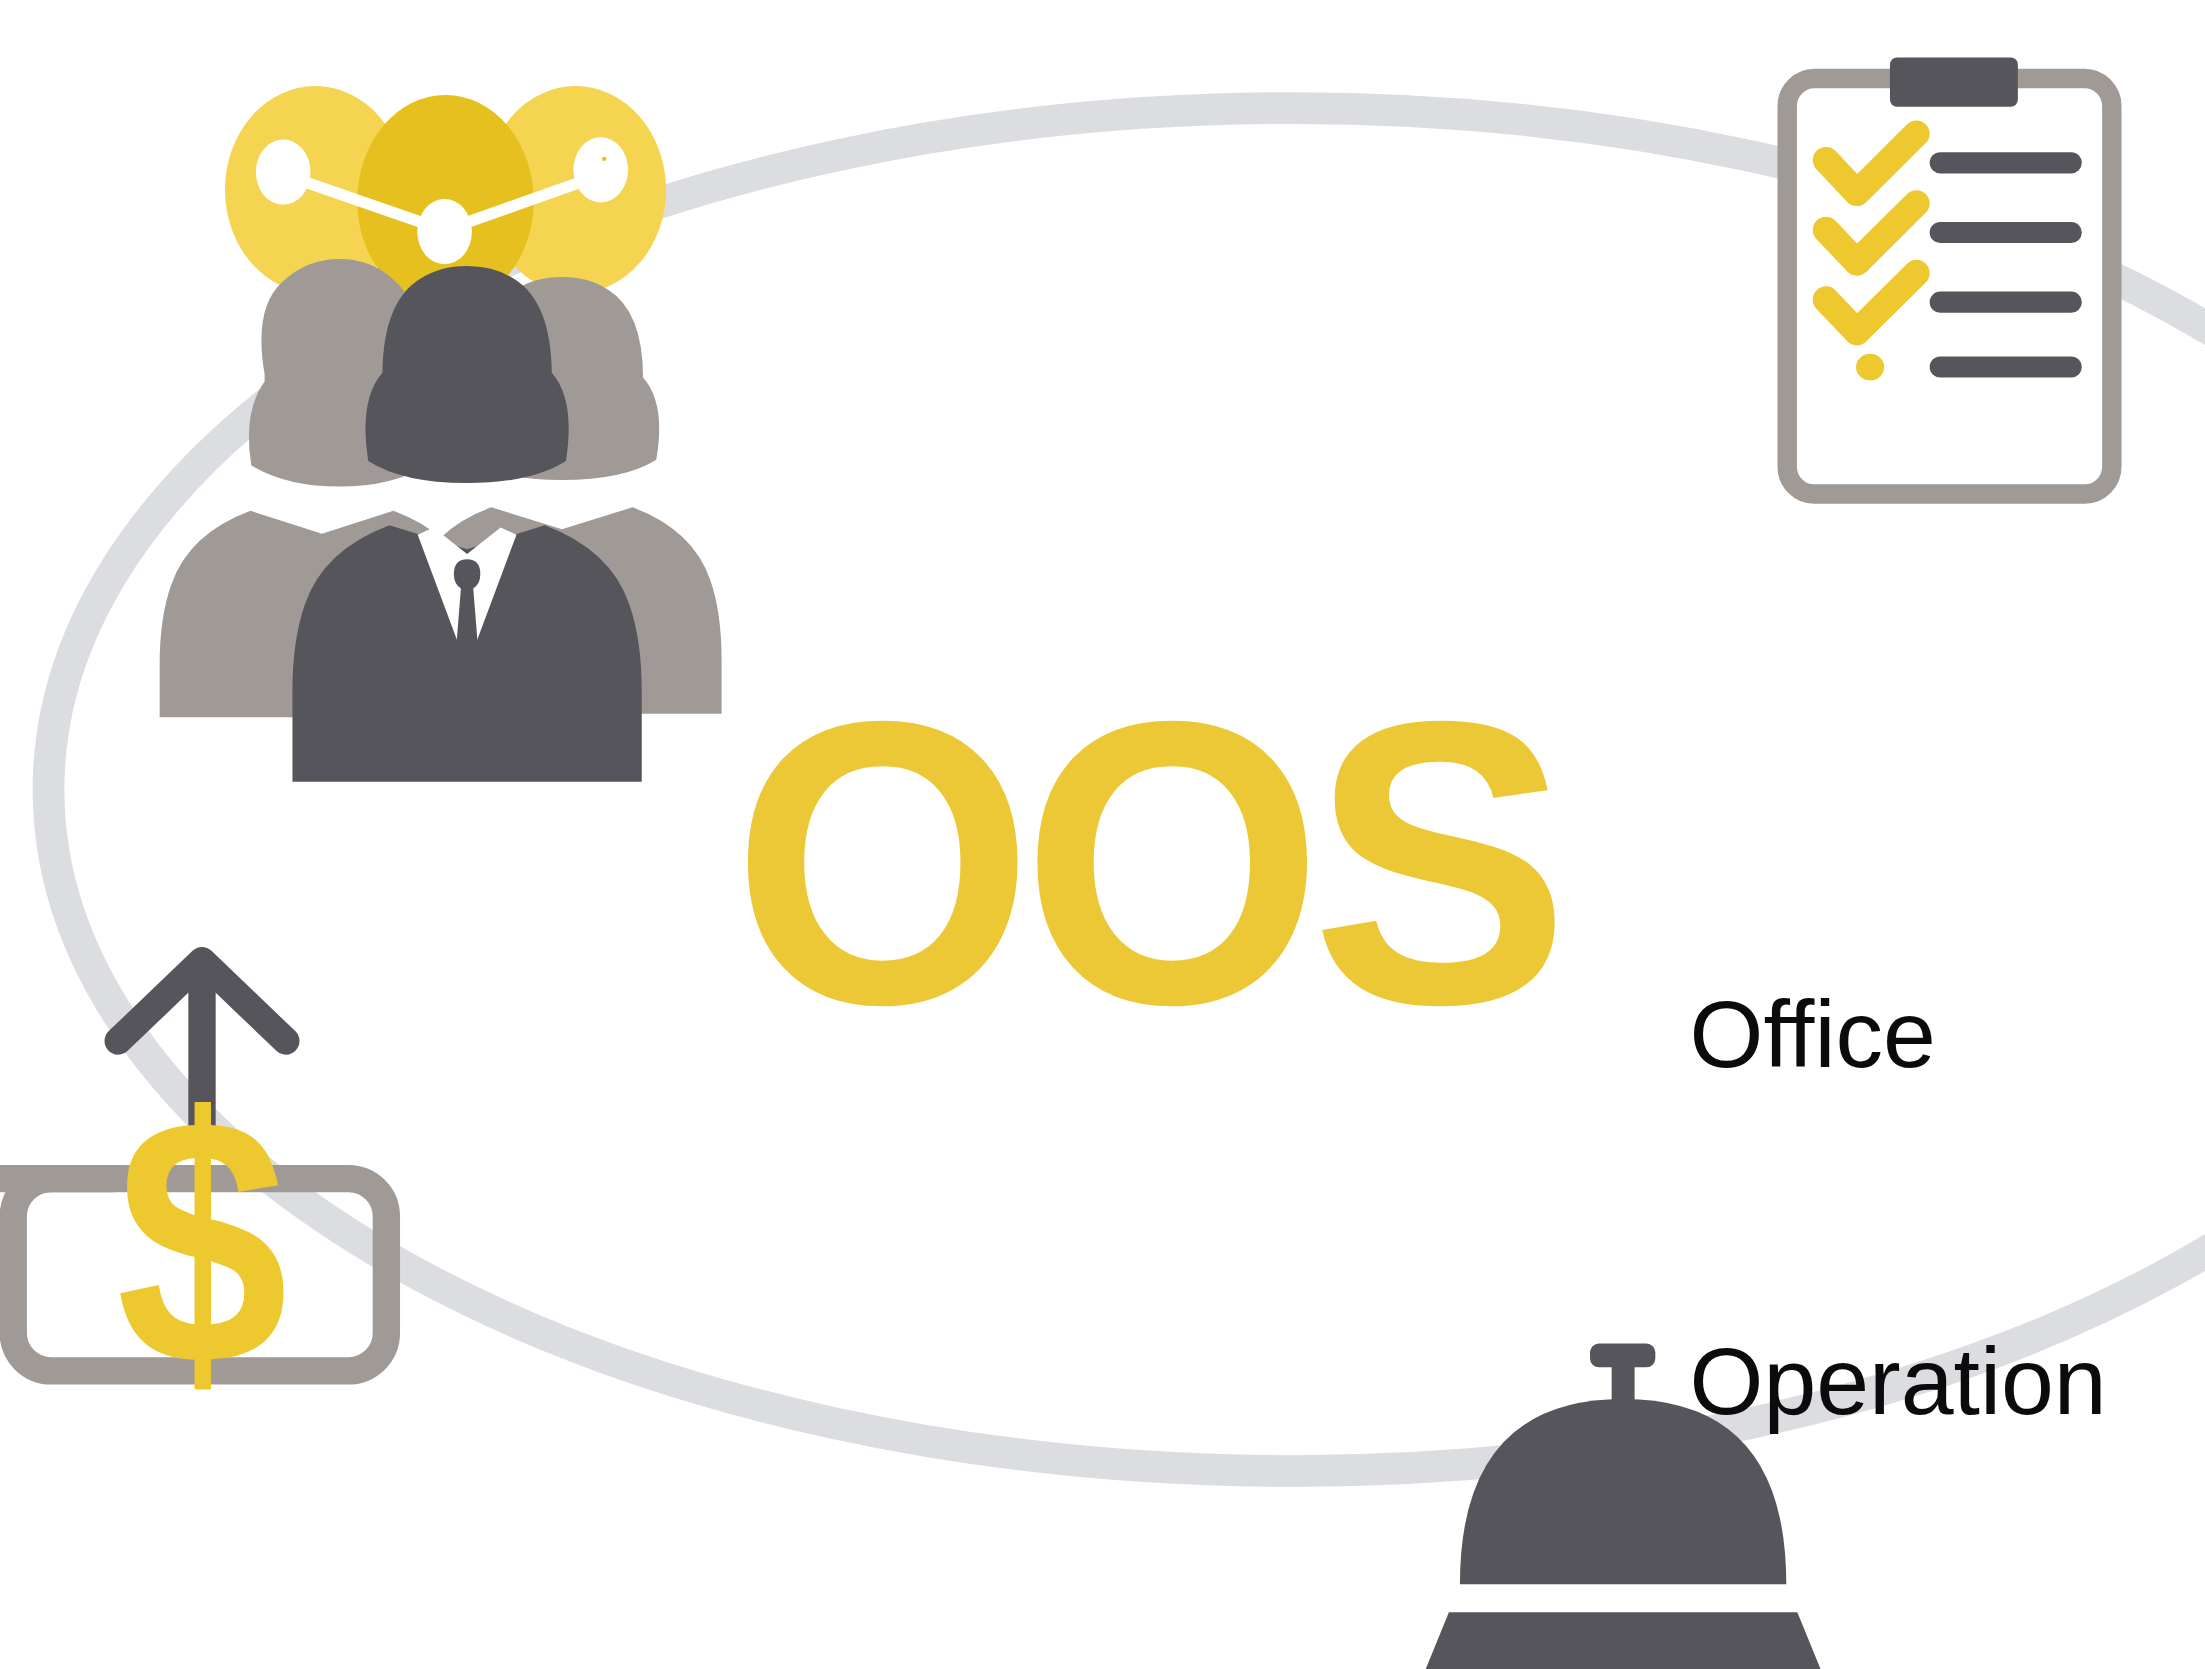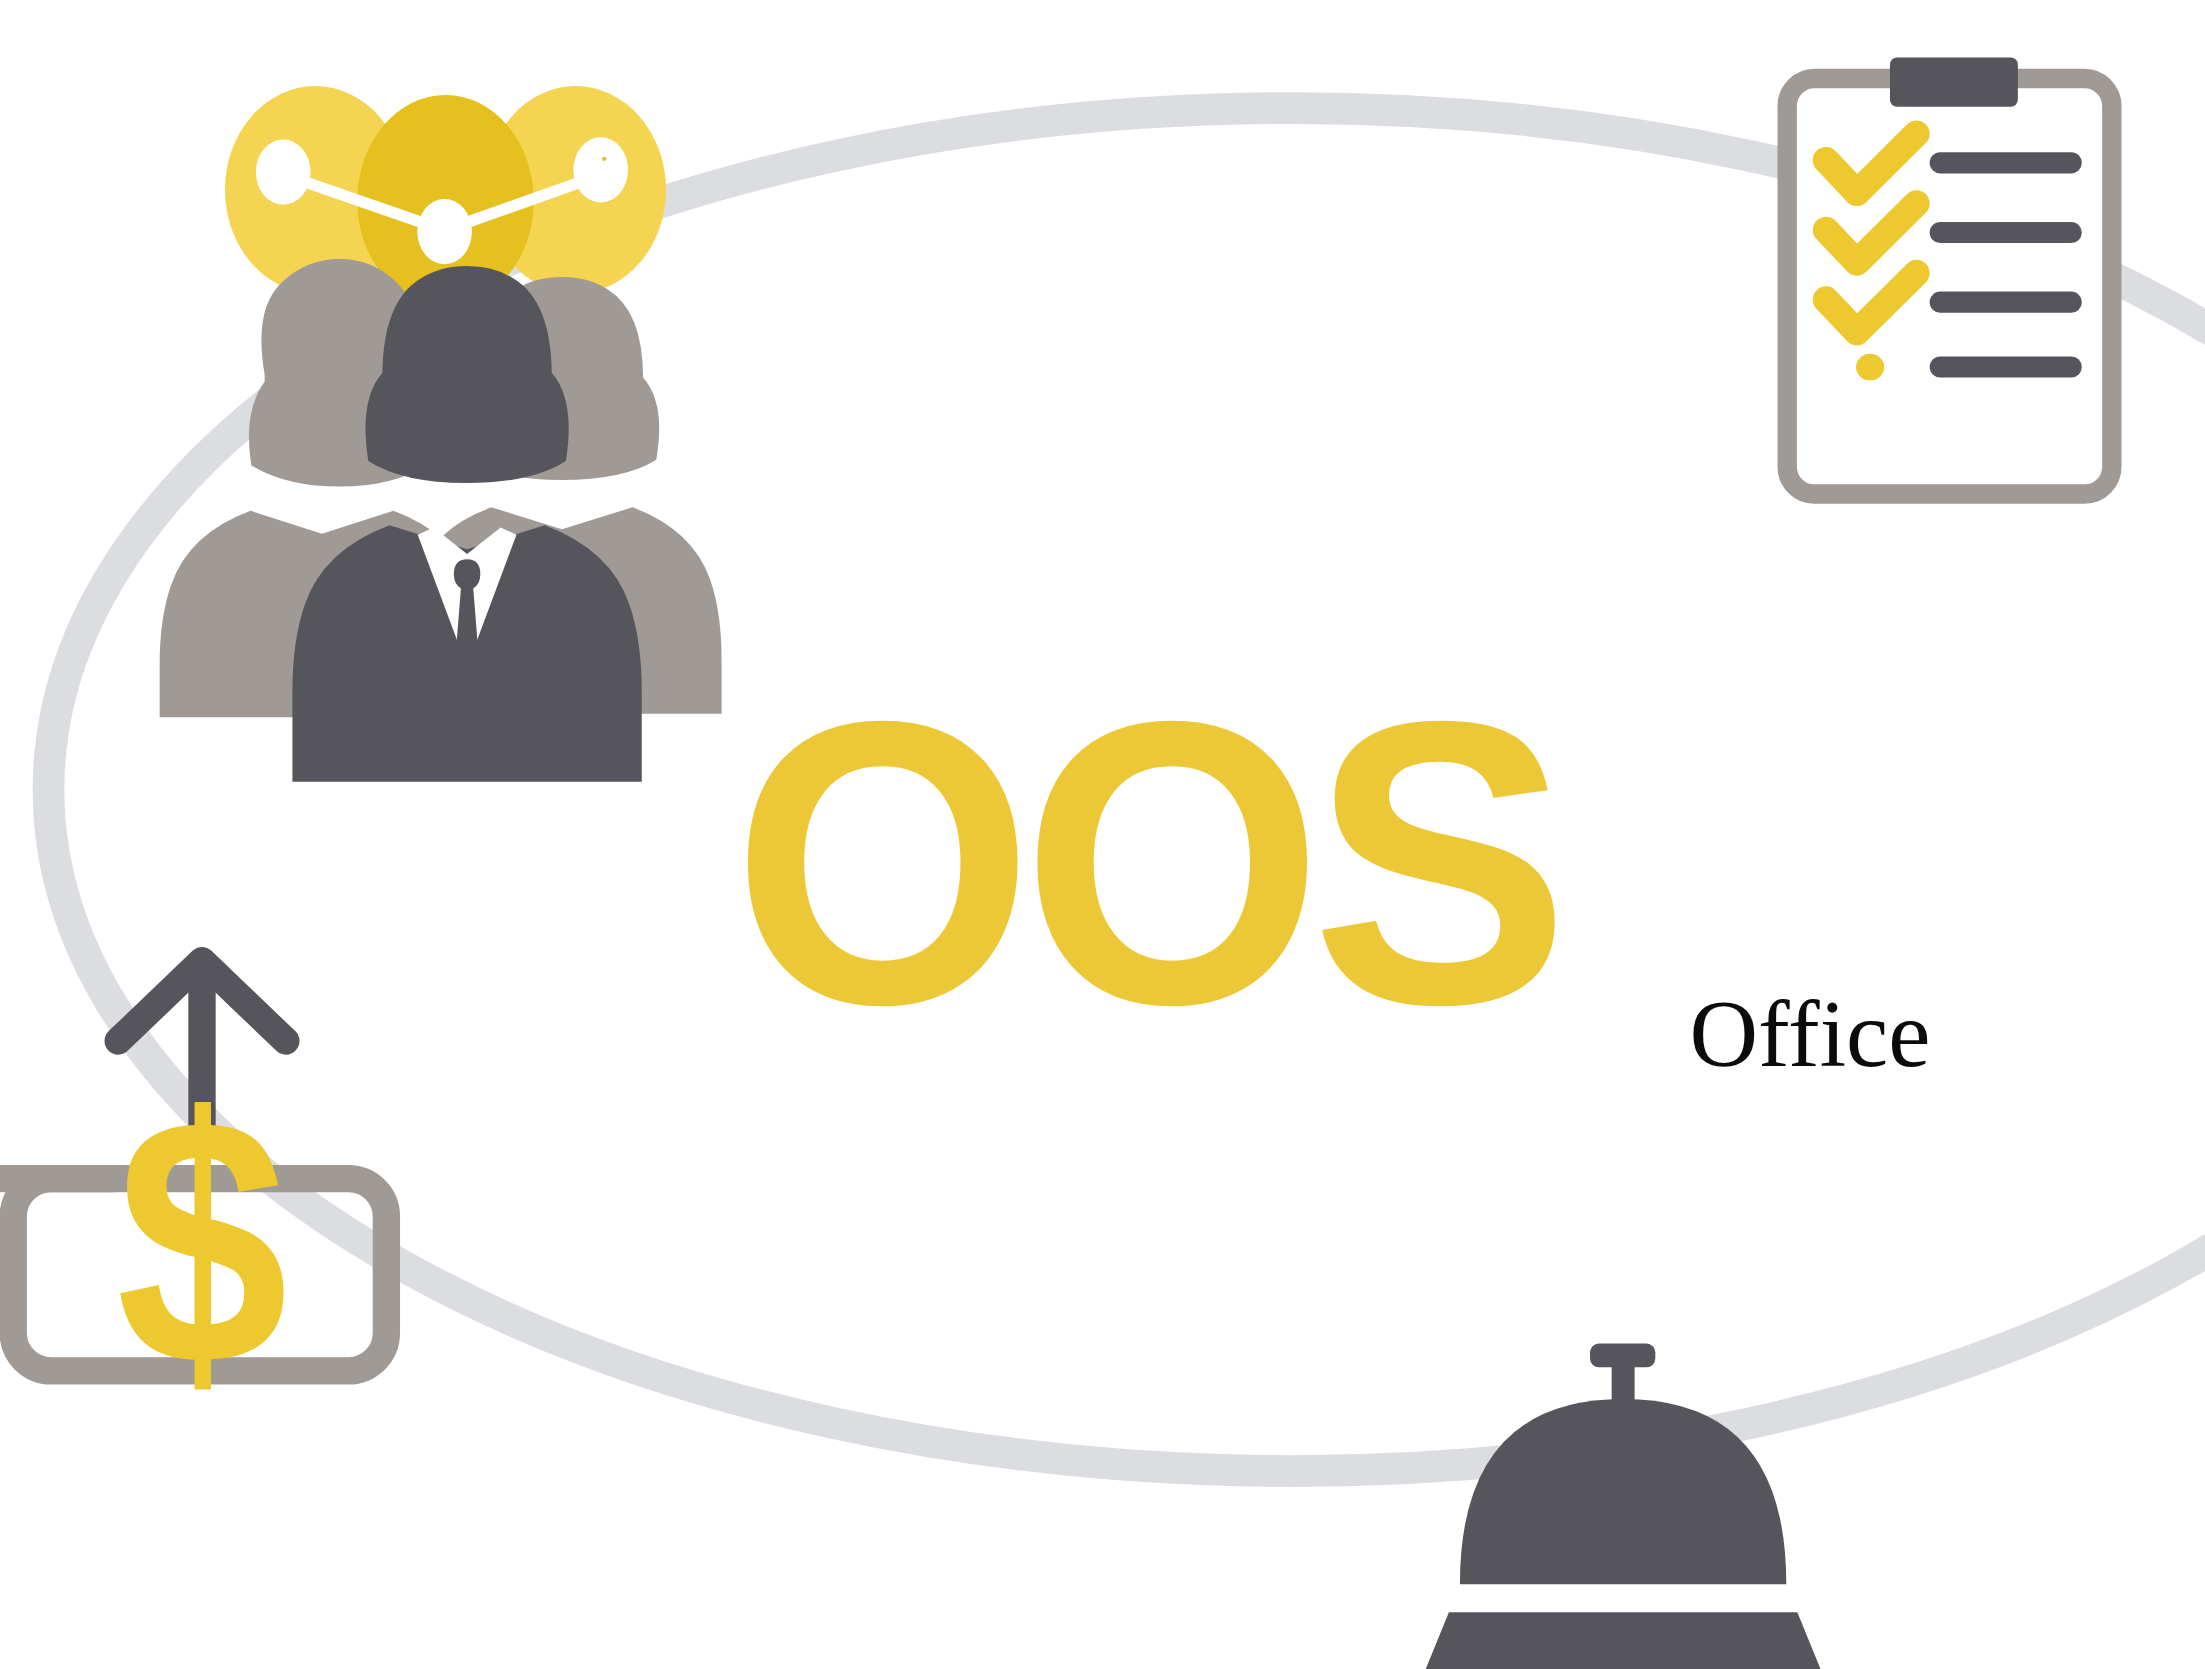--- a/index.html
+++ b/index.html
@@ -21,21 +21,21 @@
   #oos-sub{
     margin-left:132px;
     margin-top:39px;
     font-family:"Liberation Sans", sans-serif;
     font-size:95px;
     line-height:1.22;
     color:#0b0b0b;
     white-space:pre;
     font-weight:400;
   }
-  .subline{display:block;font-family:Liberation Serif, serif;}
+  .subline{display:block;}
 </style>
 </head>
 <body>
 
 <div id="stage">
 
   <svg class="layer" viewBox="0 0 6575 3786">
     <ellipse cx="2930" cy="1790" rx="2820" ry="1545" fill="none" stroke="#dcdde0" stroke-width="72"></ellipse>
   </svg>
 
@@ -157,18 +157,19 @@
       <rect x="3600" y="3198" width="156" height="110"></rect>
       <path d="M 3310 3592 q 0 -420 370 -420 q 370 0 370 420 Z"></path>
       <path d="M 3285 3655 L 4075 3655 L 4130 3790 L 3230 3790 Z"></path>
     </g>
   </svg>
 
   <div id="oos-wrap">
     <div id="oos-text">OOS</div>
     <div id="oos-sub">
       <span class="subline">Office</span>
+      <span class="subline">Operation</span>
       
     </div>
   </div>
 
 </div>
 
 
 </body></html>

